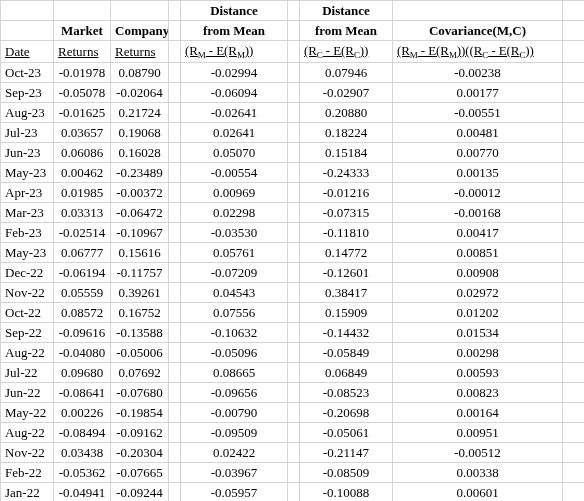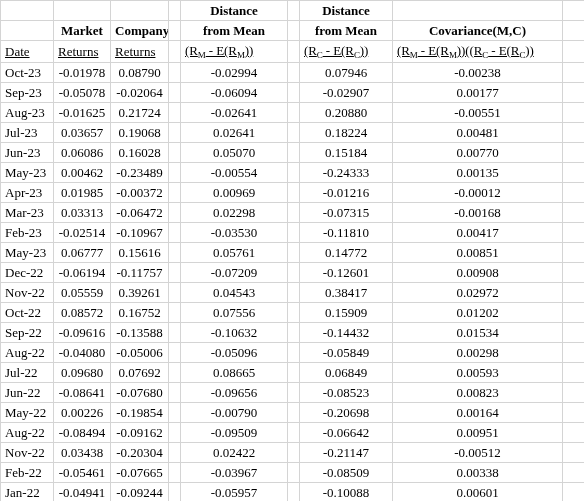--- a/index.html
+++ b/index.html
@@ -327,38 +327,38 @@
           <td class="num">0.00164</td>
           <td class="blank tail"></td>
         </tr>
         <tr>
           <td class="datecell">Aug-22</td>
           <td class="num">-0.08494</td>
           <td class="num">-0.09162</td>
           <td class="blank"></td>
           <td class="num">-0.09509</td>
           <td class="blank"></td>
-          <td class="num">-0.06642</td>
+          <td class="num">-0.05061</td>
           <td class="num">0.00951</td>
           <td class="blank tail"></td>
         </tr>
         <tr>
           <td class="datecell">Nov-22</td>
           <td class="num">0.03438</td>
           <td class="num">-0.20304</td>
           <td class="blank"></td>
           <td class="num">0.02422</td>
           <td class="blank"></td>
           <td class="num">-0.21147</td>
           <td class="num">-0.00512</td>
           <td class="blank tail"></td>
         </tr>
         <tr>
           <td class="datecell">Feb-22</td>
-          <td class="num">-0.05461</td>
+          <td class="num">-0.05362</td>
           <td class="num">-0.07665</td>
           <td class="blank"></td>
           <td class="num">-0.03967</td>
           <td class="blank"></td>
           <td class="num">-0.08509</td>
           <td class="num">0.00338</td>
           <td class="blank tail"></td>
         </tr>
         <tr>
           <td class="datecell">Jan-22</td>

